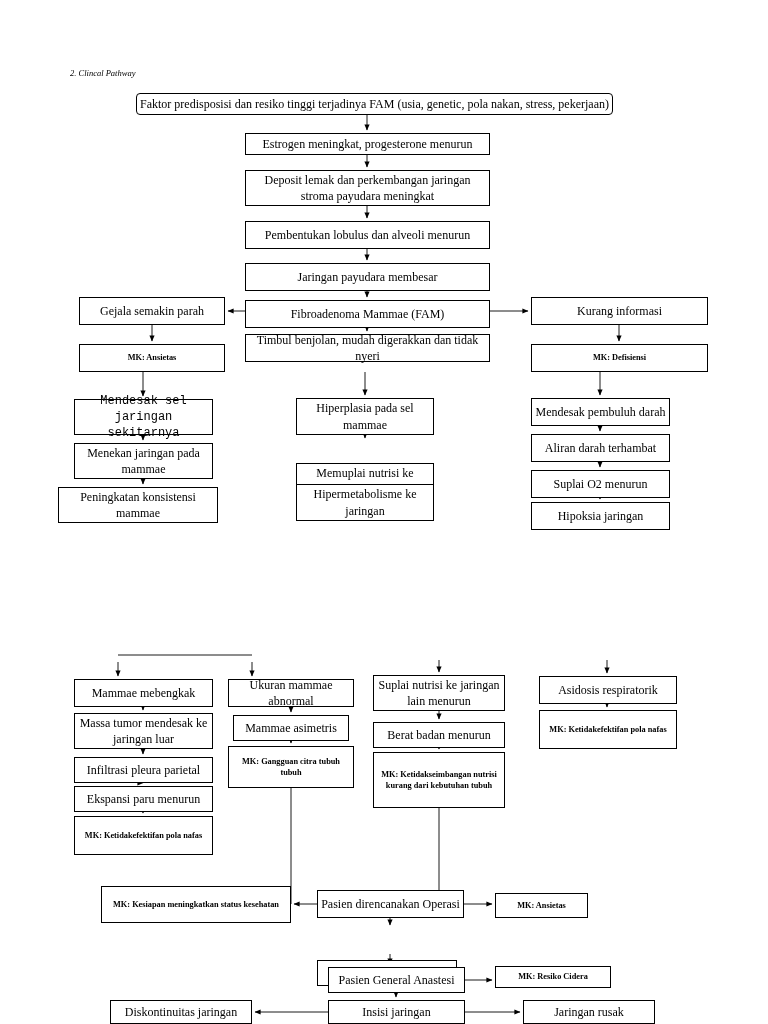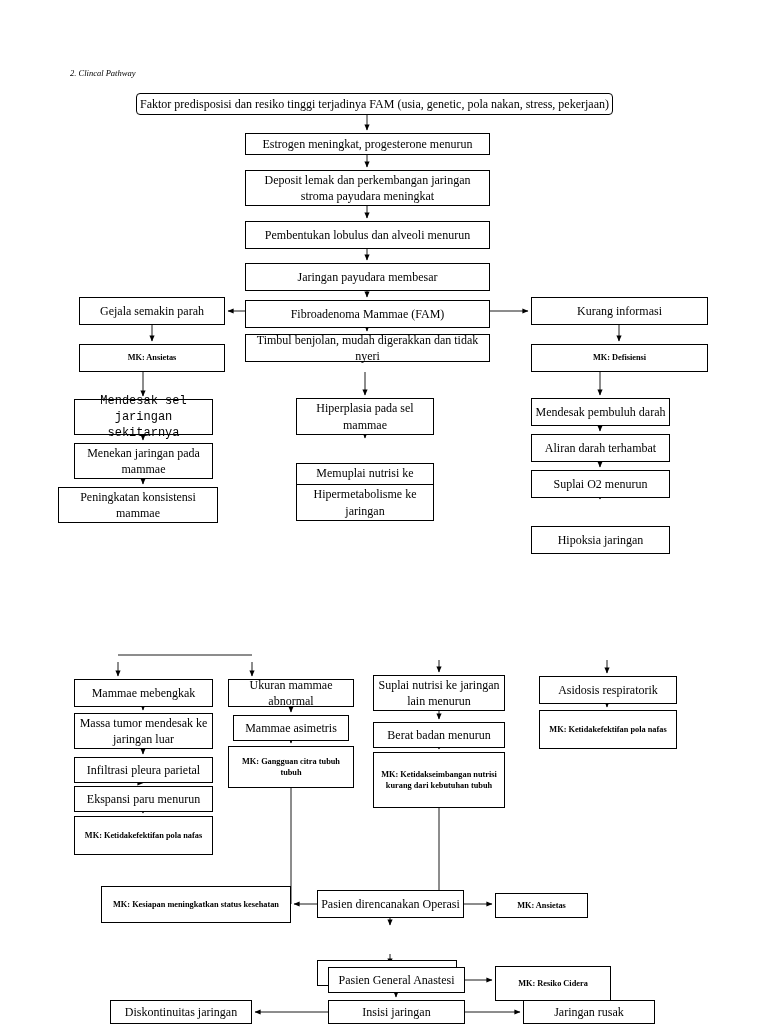--- a/index.html
+++ b/index.html
@@ -147,36 +147,36 @@
     <div class="node bold" style="left: 531px; top: 344px; width: 177px; height: 28px;">MK: Defisiensi</div>
     <div class="node" style="left: 74px; top: 399px; width: 139px; height: 36px; font-family: Liberation Mono, monospace;">Mendesak sel jaringan sekitarnya</div>
     <div class="node" style="left: 74px; top: 443px; width: 139px; height: 36px;">Menekan jaringan pada mammae</div>
     <div class="node" style="left: 58px; top: 487px; width: 160px; height: 36px;">Peningkatan konsistensi mammae</div>
     <div class="node" style="left: 296px; top: 398px; width: 138px; height: 37px;">Hiperplasia pada sel mammae</div>
     <div class="node" style="left: 296px; top: 463px; width: 138px; height: 37px;">Memuplai nutrisi ke jaringan tumor</div>
     <div class="node" style="left: 296px; top: 484px; width: 138px; height: 37px;">Hipermetabolisme ke jaringan</div>
     <div class="node" style="left: 531px; top: 398px; width: 139px; height: 28px;">Mendesak pembuluh darah</div>
     <div class="node" style="left: 531px; top: 434px; width: 139px; height: 28px;">Aliran darah terhambat</div>
     <div class="node" style="left: 531px; top: 470px; width: 139px; height: 28px;">Suplai O2 menurun</div>
-    <div class="node" style="left: 531px; top: 526px; width: 139px; height: 28px;">Hipoksia jaringan</div>
+    <div class="node" style="left: 531px; top: 502px; width: 139px; height: 28px;">Hipoksia jaringan</div>
     <div class="node" style="left: 74px; top: 679px; width: 139px; height: 28px;">Mammae mebengkak</div>
     <div class="node" style="left: 74px; top: 713px; width: 139px; height: 36px;">Massa tumor mendesak ke jaringan luar</div>
     <div class="node" style="left: 74px; top: 757px; width: 139px; height: 26px;">Infiltrasi pleura parietal</div>
     <div class="node" style="left: 74px; top: 786px; width: 139px; height: 26px;">Ekspansi paru menurun</div>
     <div class="node bold" style="left: 74px; top: 816px; width: 139px; height: 39px;">MK: Ketidakefektifan pola nafas</div>
     <div class="node" style="left: 228px; top: 679px; width: 126px; height: 28px;">Ukuran mammae abnormal</div>
     <div class="node" style="left: 233px; top: 715px; width: 116px; height: 26px;">Mammae asimetris</div>
     <div class="node bold" style="left: 228px; top: 746px; width: 126px; height: 42px;">MK: Gangguan citra tubuh tubuh</div>
     <div class="node" style="left: 373px; top: 675px; width: 132px; height: 36px;">Suplai nutrisi ke jaringan lain menurun</div>
     <div class="node" style="left: 373px; top: 722px; width: 132px; height: 26px;">Berat badan menurun</div>
     <div class="node bold" style="left: 373px; top: 752px; width: 132px; height: 56px;">MK: Ketidakseimbangan nutrisi kurang dari kebutuhan tubuh</div>
     <div class="node" style="left: 539px; top: 676px; width: 138px; height: 28px;">Asidosis respiratorik</div>
     <div class="node bold" style="left: 539px; top: 710px; width: 138px; height: 39px;">MK: Ketidakefektifan pola nafas</div>
     <div class="node bold" style="left: 101px; top: 886px; width: 190px; height: 37px;">MK: Kesiapan meningkatkan status kesehatan</div>
     <div class="node" style="left: 317px; top: 890px; width: 147px; height: 28px;">Pasien direncanakan Operasi</div>
     <div class="node bold" style="left: 495px; top: 893px; width: 93px; height: 25px;">MK: Ansietas</div>
     <div class="node" style="left: 317px; top: 928px; width: 140px; height: 26px; margin-top: 32px;">Intra- Operasi Excisi</div>
     <div class="node" style="left: 328px; top: 967px; width: 137px; height: 26px;">Pasien General Anastesi</div>
-    <div class="node bold" style="left: 495px; top: 966px; width: 116px; height: 35px;">MK: Resiko Cidera</div>
+    <div class="node bold" style="left: 495px; top: 966px; width: 116px; height: 22px;">MK: Resiko Cidera</div>
     <div class="node" style="left: 110px; top: 1000px; width: 142px; height: 24px;">Diskontinuitas jaringan</div>
     <div class="node" style="left: 328px; top: 1000px; width: 137px; height: 24px;">Insisi jaringan</div>
     <div class="node" style="left: 523px; top: 1000px; width: 132px; height: 24px;">Jaringan rusak</div>
   </div>
 
 </body></html>

